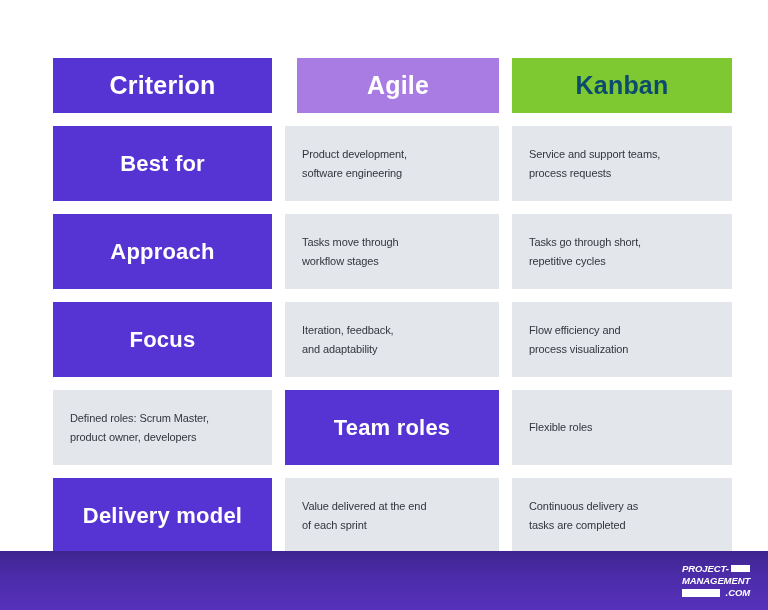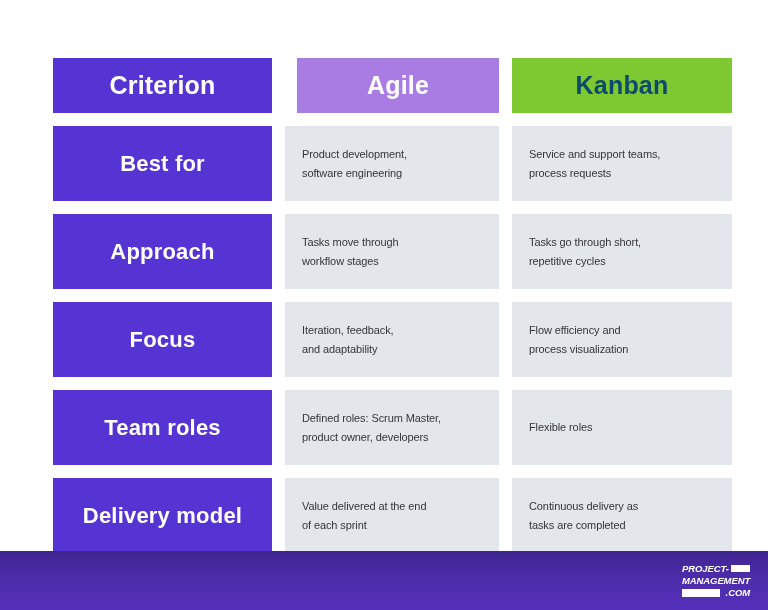--- a/index.html
+++ b/index.html
@@ -123,23 +123,23 @@
 workflow stages</div>
     <div class="cell body-cell">Tasks go through short,
 repetitive cycles</div>
 
     <div class="cell label">Focus</div>
     <div class="cell body-cell">Iteration, feedback,
 and adaptability</div>
     <div class="cell body-cell">Flow efficiency and
 process visualization</div>
 
-    <div class="cell label">Team roles</div>
     <div class="cell body-cell">Defined roles: Scrum Master,
 product owner, developers</div>
+    <div class="cell label">Team roles</div>
     <div class="cell body-cell">Flexible roles</div>
 
     <div class="cell label">Delivery model</div>
     <div class="cell body-cell">Value delivered at the end
 of each sprint</div>
     <div class="cell body-cell">Continuous delivery as
 tasks are completed</div>
 
   </div>
 

